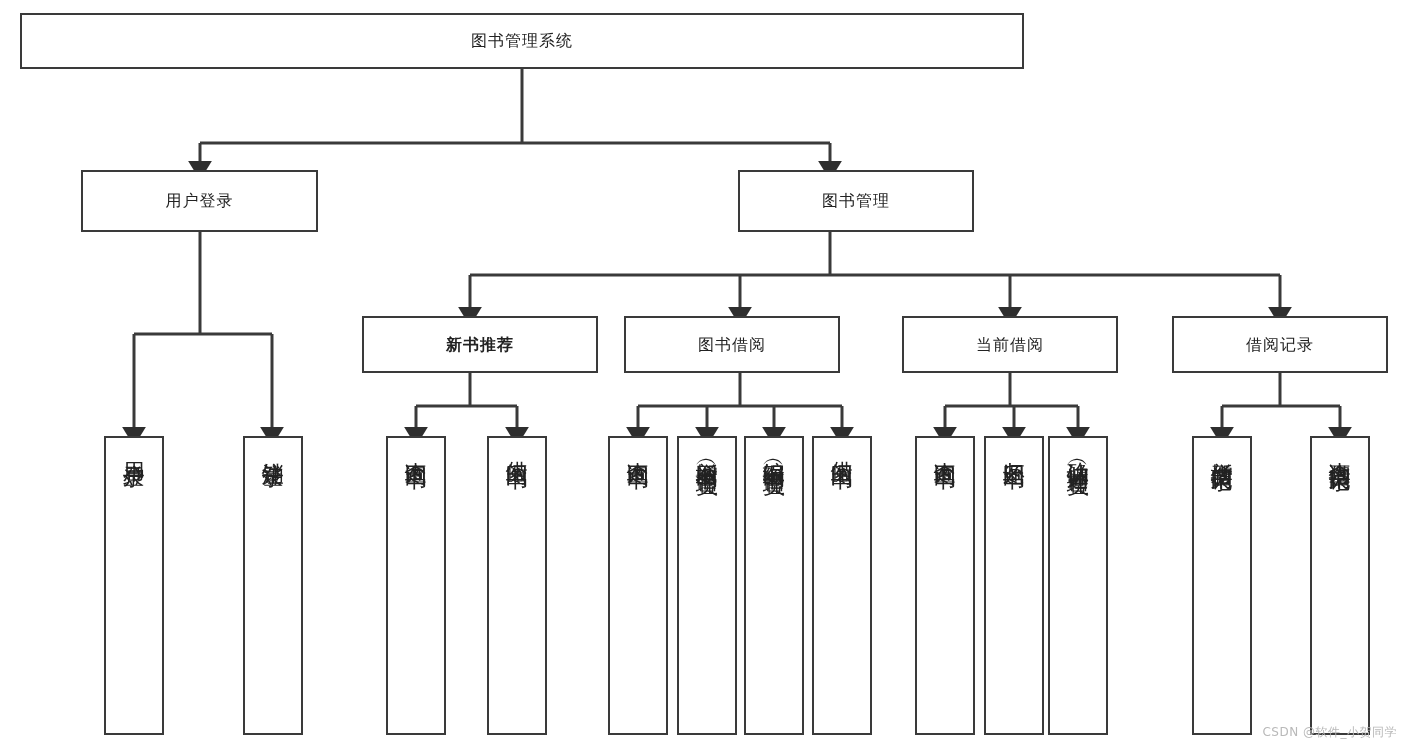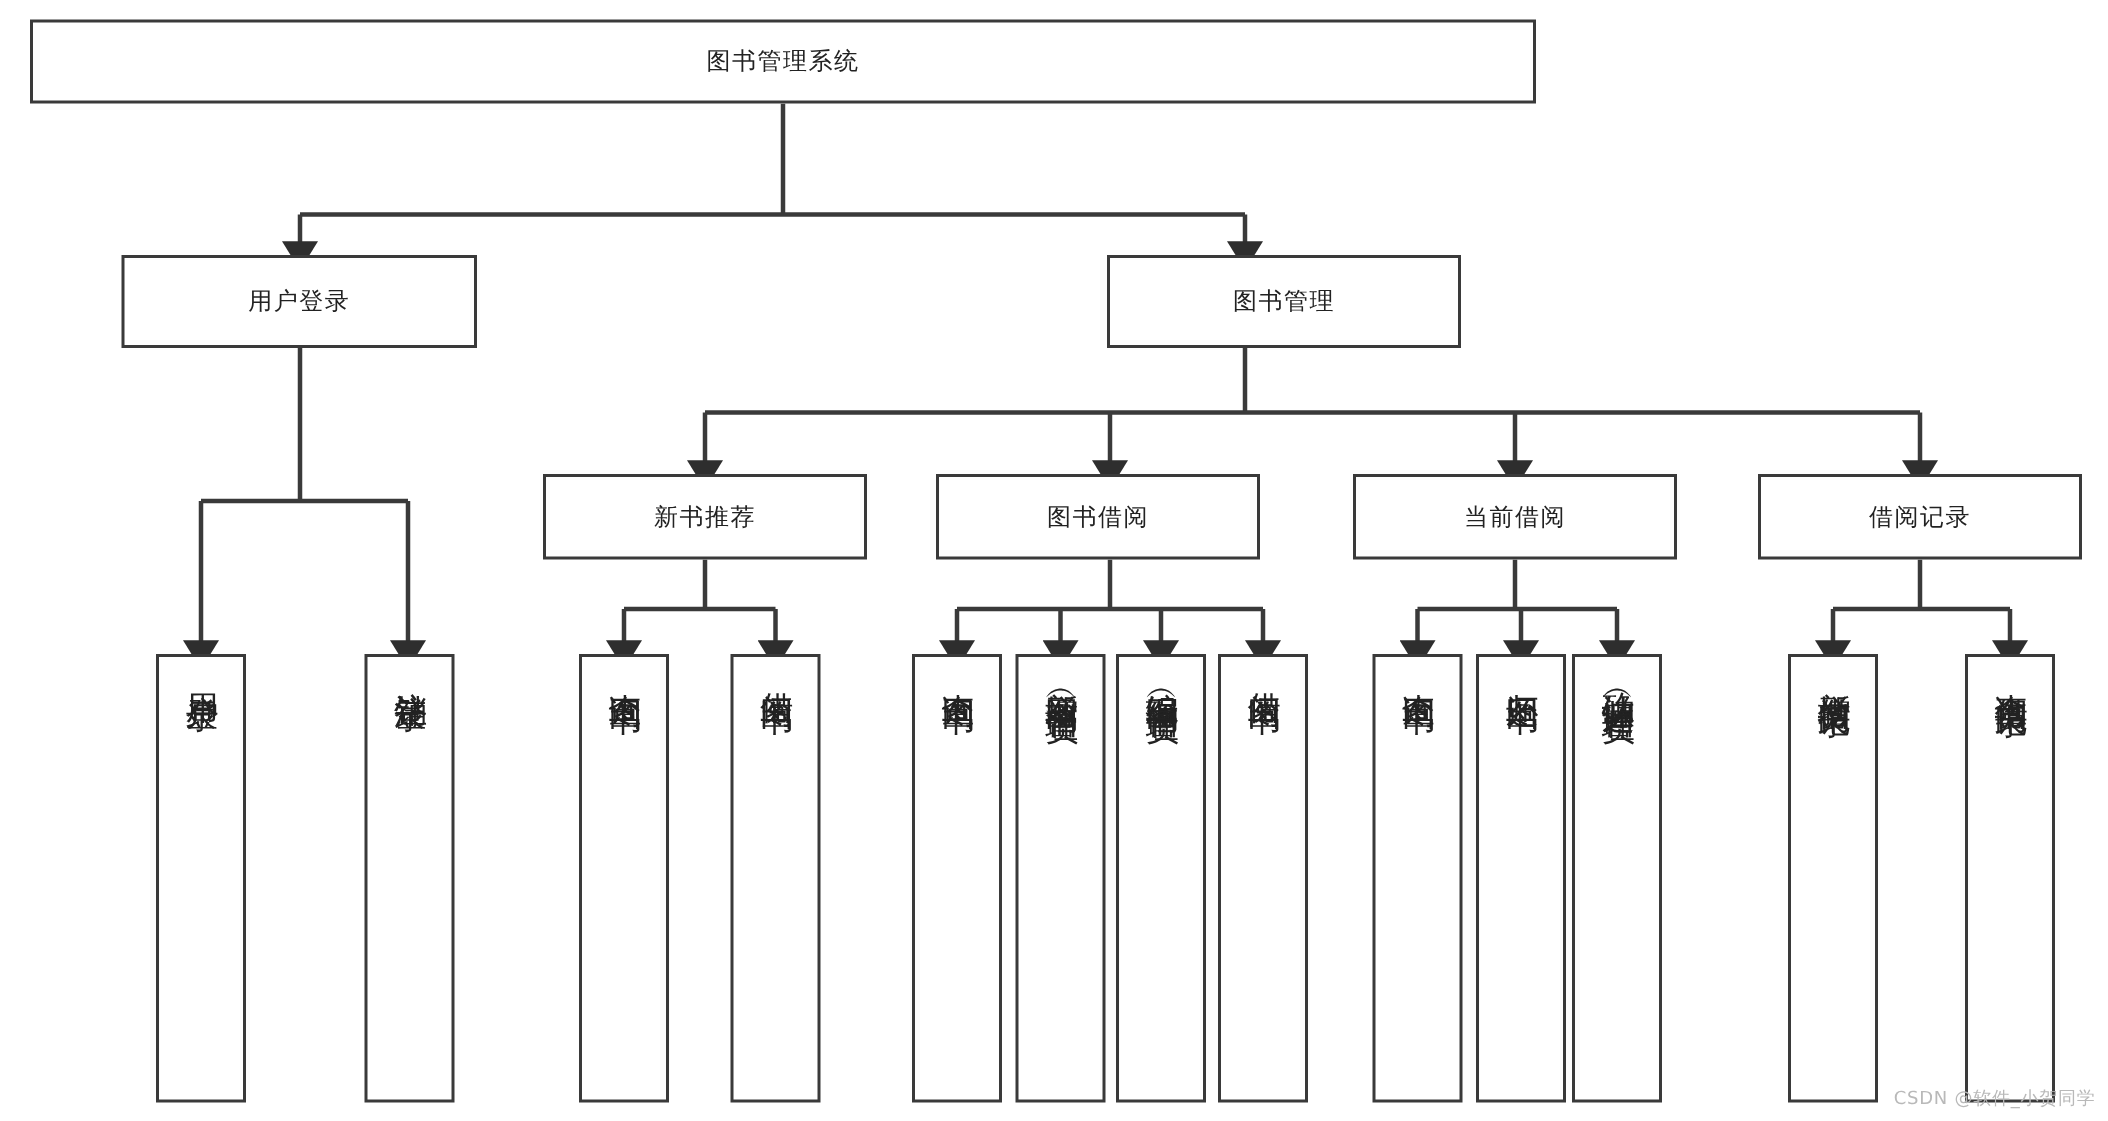--- a/index.html
+++ b/index.html
@@ -124,21 +124,21 @@
     <span class="label">图书管理系统</span>
   </div>
 
   <div class="node node-h" style="left: 81px; top: 170px; width: 237px; height: 62px;">
     <span class="label">用户登录</span>
   </div>
   <div class="node node-h" style="left: 711px; top: 170px; width: 236px; height: 62px; margin-left: 27px;">
     <span class="label">图书管理</span>
   </div>
 
-  <div class="node node-h" style="left: 362px; top: 316px; width: 216px; height: 57px;">
+  <div class="node node-h" style="left: 362px; top: 316px; width: 236px; height: 57px; font-weight: bold;">
     <span class="label">新书推荐</span>
   </div>
   <div class="node node-h" style="left: 624px; top: 316px; width: 216px; height: 57px;">
     <span class="label">图书借阅</span>
   </div>
   <div class="node node-h" style="left: 1172px; top: 316px; width: 216px; height: 57px;">
     <span class="label">借阅记录</span>
   </div>
   <div class="node node-h" style="left: 902px; top: 316px; width: 216px; height: 57px;">
     <span class="label">当前借阅</span>

